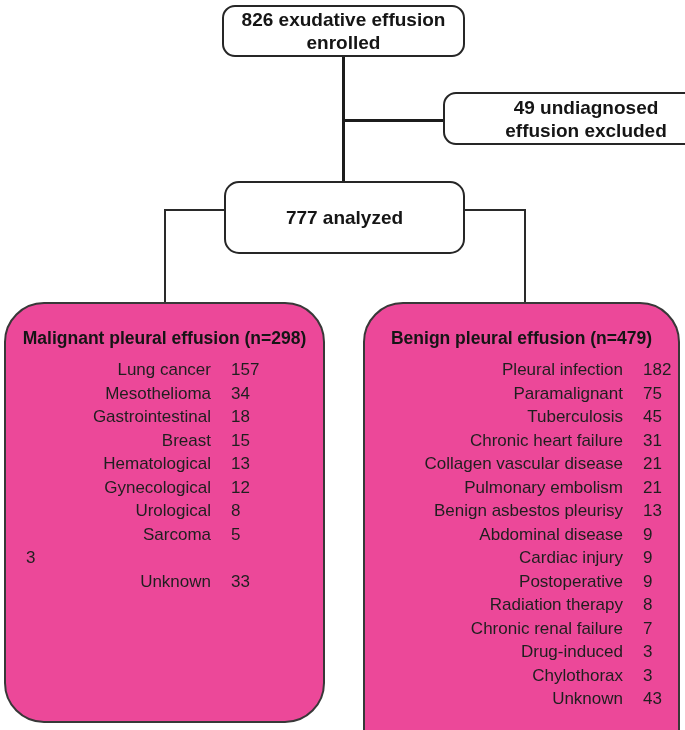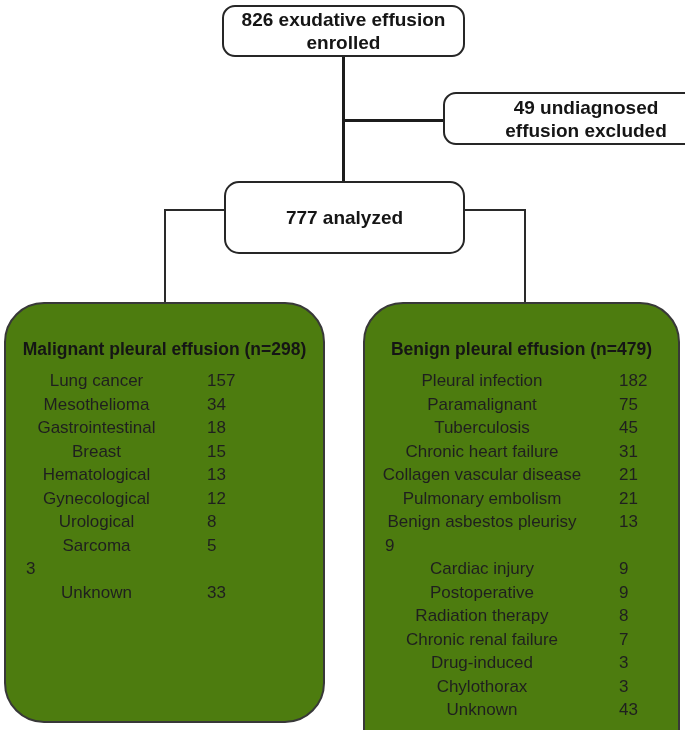--- a/index.html
+++ b/index.html
@@ -32,43 +32,43 @@
     color:#151515;
   }
   .box-enrolled{left:222px;top:5px;width:243px;height:52px;}
   .box-excluded{left:443px;top:92px;width:286px;height:53px;}
   .box-analyzed{left:224px;top:181px;width:241px;height:73px;border-radius:15px;border-width:2.25px;}
   .conn{position:absolute;background:#1c1c1c;}
   .conn-thin{background:#2a2a2a;}
   .bigbox{
     position:absolute;
     box-sizing:border-box;
-    background:#4d7c0f;
+    background:#ec4899;
     border:2px solid #383838;
     border-radius:40px;
-    padding-top:32px;
+    padding-top:21px;
   }
   .box-malignant{left:4px;top:302px;width:321px;height:421px;}
   .box-benign{left:363px;top:302px;width:317px;height:497px;}
   .bigbox h2{
     margin:0;
     font-size:17.5px;
     line-height:26px;
     font-weight:bold;
     text-align:center;
     color:#151515;
   }
   .list{
     margin-top:7px;
     font-size:17px;
     line-height:23.5px;
     color:#1f1f1f;
   }
   .row{display:flex;}
-  .row .lab{flex:0 0 var(--labw);text-align:center;white-space:nowrap;}
+  .row .lab{flex:0 0 var(--labw);text-align:right;white-space:nowrap;margin-left:24px;}
   .row .val{margin-left:20px;text-align:left;white-space:nowrap;}
   .box-malignant .list{--labw:181px;}
   .box-benign .list{--labw:234px;}
 </style>
 </head>
 <body>
 
 <div id="canvas">
 
   <div class="conn" style="left:342px;top:56px;width:3px;height:126px;"></div>
@@ -162,20 +162,21 @@
         </div>
         <div class="row">
           <span class="lab">Pulmonary embolism</span>
           <span class="val">21</span>
         </div>
         <div class="row">
           <span class="lab">Benign asbestos pleurisy</span>
           <span class="val">13</span>
         </div>
         <div class="row">
+          <span class="lab">Abdominal disease</span>
           <span class="val">9</span>
         </div>
         <div class="row">
           <span class="lab">Cardiac injury</span>
           <span class="val">9</span>
         </div>
         <div class="row">
           <span class="lab">Postoperative</span>
           <span class="val">9</span>
         </div>

